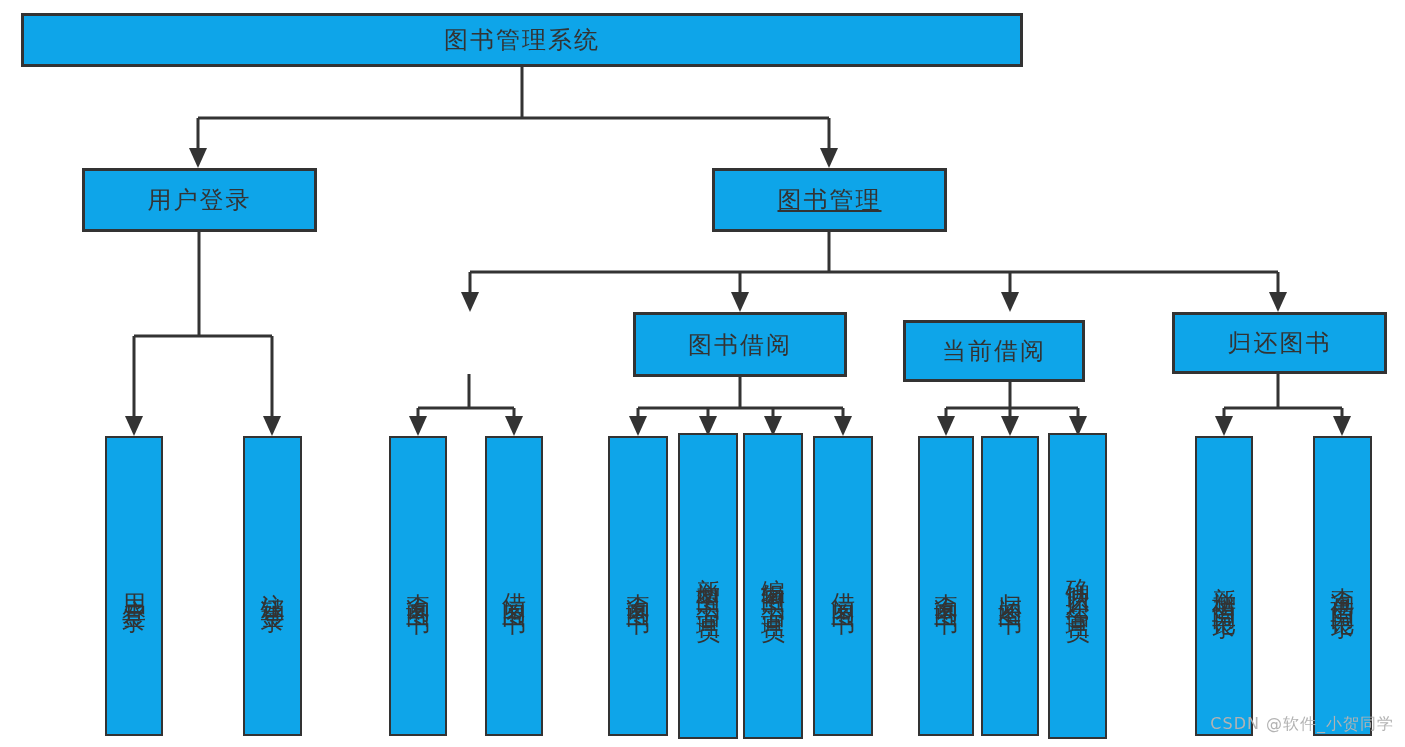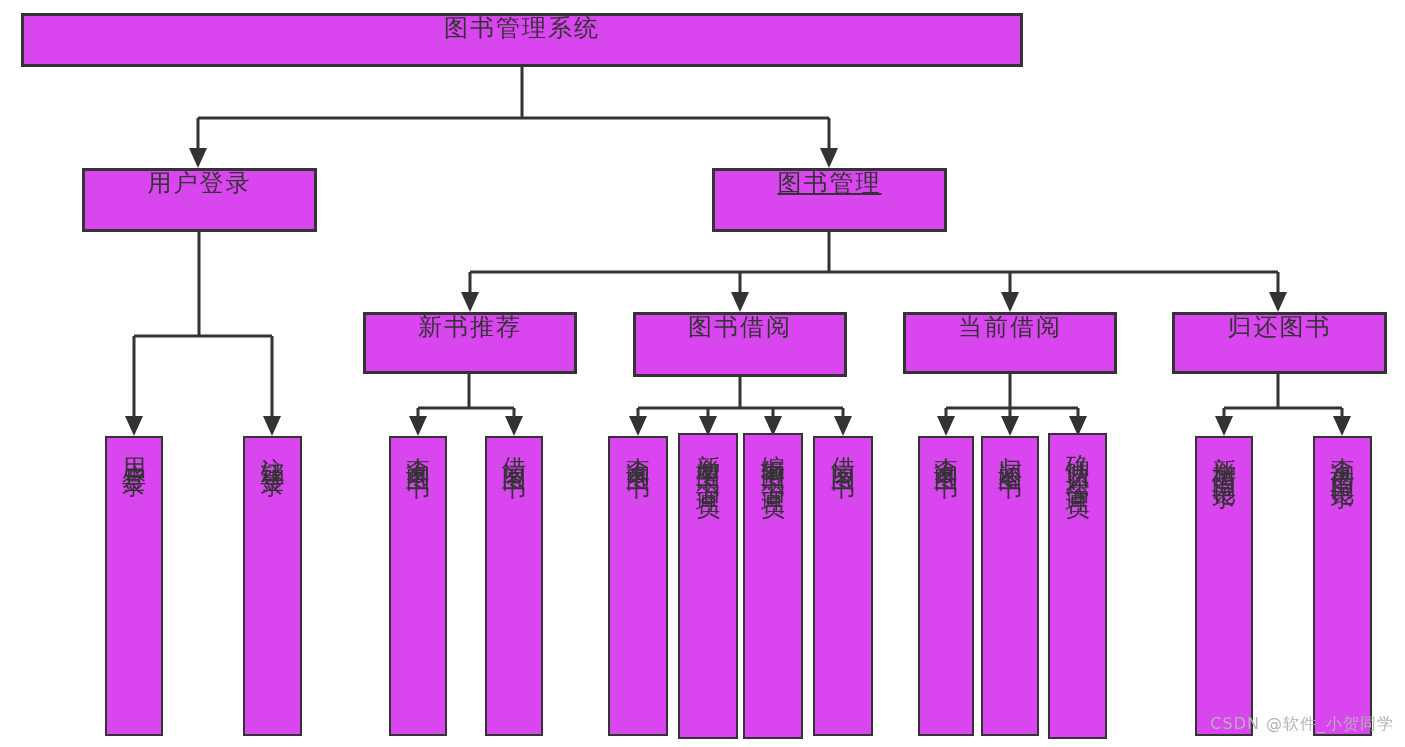--- a/index.html
+++ b/index.html
@@ -22,24 +22,25 @@
   .connectors {
     position: absolute;
     left: 0;
     top: 0;
     width: 1405px;
     height: 747px;
     z-index: 1;
   }
   .node {
     position: absolute;
-    background: #d946ef;
+    background: #0ea5e9;
     border: 3px solid #333333;
     box-sizing: border-box;
     display: flex;
+    align-items: center;
     justify-content: center;
     color: #333333;
     z-index: 2;
   }
   .node.leaf {
     border-width: 2.5px;
   }
   .hlabel {
     font-size: 24px;
     letter-spacing: 2px;
@@ -107,27 +108,24 @@
     <span class="hlabel">图书管理系统</span>
   </div>
 
   <div class="node" style="left:82px; top:168px; width:235px; height:64px;">
     <span class="hlabel">用户登录</span>
   </div>
   <div class="node" style="left:712px; top:168px; width:235px; height:64px;text-decoration:underline;">
     <span class="hlabel">图书管理</span>
   </div>
 
-  <div class="node" style="left:363px; top:312px; width:214px; height:62px;">
-    <span class="hlabel">新书推荐</span>
-  </div>
   <div class="node" style="left:633px; top:312px; width:214px; height:65px;">
     <span class="hlabel">图书借阅</span>
   </div>
-  <div class="node" style="left:903px; top:312px; width:214px; height:62px;">
+  <div class="node" style="left:903px; top:320px; width:182px; height:62px;">
     <span class="hlabel">当前借阅</span>
   </div>
   <div class="node" style="left:1172px; top:312px; width:215px; height:62px;">
     <span class="hlabel">归还图书</span>
   </div>
 
   <div class="node leaf" style="left:105px; top:436px; width:58px; height:300px;">
     <span class="vlabel">用户登录</span>
   </div>
   <div class="node leaf" style="left:243px; top:436px; width:59px; height:300px;">

